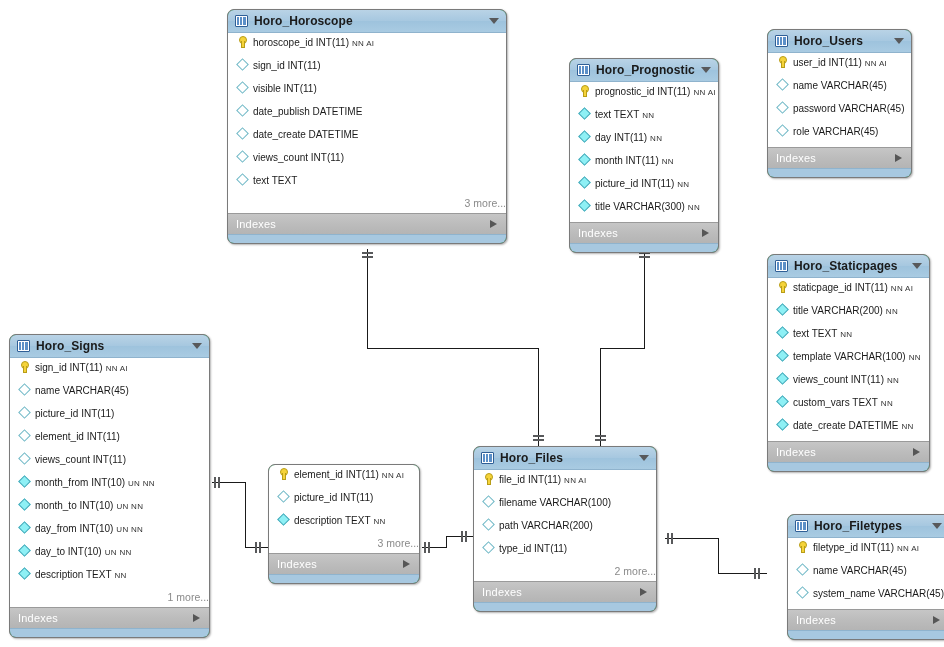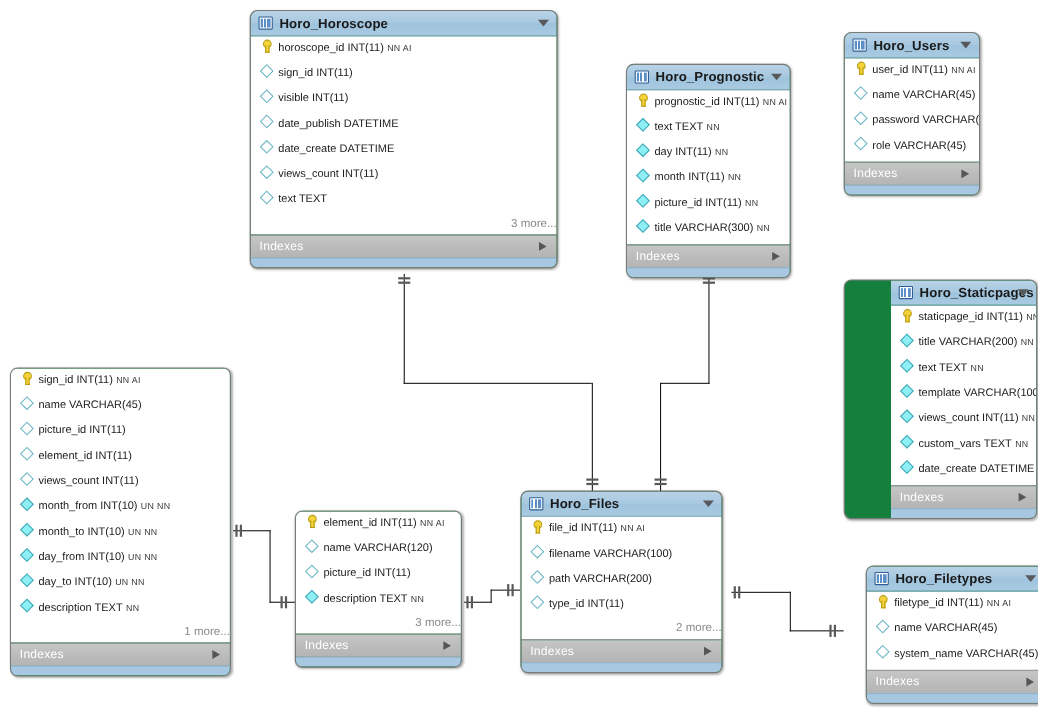--- a/index.html
+++ b/index.html
@@ -364,21 +364,21 @@
             <span class="col-name">title VARCHAR(300)</span>
             <span class="col-flags">NN</span>
           </div>
         </div>
         <div class="tbl-indexes">
           <span class="idx-label">Indexes</span>
           <span class="idx-caret"></span>
         </div>
         <div class="tbl-footer"></div>
       </div>
-      <div class="table-box" style="left: 767px; top: 29px; width: 124px;">
+      <div class="table-box" style="left: 767px; top: 29px; width: 145px;">
         <div class="tbl-header">
           <span class="tbl-icon"></span>
           <span class="tbl-title">Horo_Users</span>
           <span class="tbl-caret"></span>
         </div>
         <div class="tbl-cols">
           <div class="col-row">
             <span class="col-ico ico-key"></span>
             <span class="col-name">user_id INT(11)</span>
             <span class="col-flags">NN AI</span>
@@ -395,21 +395,21 @@
             <span class="col-ico ico-dia"></span>
             <span class="col-name">role VARCHAR(45)</span>
           </div>
         </div>
         <div class="tbl-indexes">
           <span class="idx-label">Indexes</span>
           <span class="idx-caret"></span>
         </div>
         <div class="tbl-footer"></div>
       </div>
-      <div class="table-box" style="left: 767px; top: 254px; width: 176px; padding-left: 42px;">
+      <div class="table-box" style="left: 767px; top: 254px; width: 163px;">
         <div class="tbl-header">
           <span class="tbl-icon"></span>
           <span class="tbl-title">Horo_Staticpages</span>
           <span class="tbl-caret"></span>
         </div>
         <div class="tbl-cols">
           <div class="col-row">
             <span class="col-ico ico-key"></span>
             <span class="col-name">staticpage_id INT(11)</span>
             <span class="col-flags">NN AI</span>
@@ -445,20 +445,25 @@
             <span class="col-flags">NN</span>
           </div>
         </div>
         <div class="tbl-indexes">
           <span class="idx-label">Indexes</span>
           <span class="idx-caret"></span>
         </div>
         <div class="tbl-footer"></div>
       </div>
       <div class="table-box" style="left: 9px; top: 334px; width: 201px;">
+        <div class="tbl-header">
+          <span class="tbl-icon"></span>
+          <span class="tbl-title">Horo_Signs</span>
+          <span class="tbl-caret"></span>
+        </div>
         <div class="tbl-cols">
           <div class="col-row">
             <span class="col-ico ico-key"></span>
             <span class="col-name">sign_id INT(11)</span>
             <span class="col-flags">NN AI</span>
           </div>
           <div class="col-row">
             <span class="col-ico ico-dia"></span>
             <span class="col-name">name VARCHAR(45)</span>
           </div>
@@ -506,24 +511,20 @@
           <span class="idx-caret"></span>
         </div>
         <div class="tbl-footer"></div>
       </div>
       <div class="table-box" style="left: 268px; top: 464px; width: 152px;">
         <div class="tbl-cols">
           <div class="col-row">
             <span class="col-ico ico-key"></span>
             <span class="col-name">element_id INT(11)</span>
             <span class="col-flags">NN AI</span>
-          </div>
-          <div class="col-row">
-            <span class="col-ico ico-dia"></span>
-            <span class="col-name">name VARCHAR(120)</span>
           </div>
           <div class="col-row">
             <span class="col-ico ico-dia"></span>
             <span class="col-name">picture_id INT(11)</span>
           </div>
           <div class="col-row">
             <span class="col-ico ico-diaf"></span>
             <span class="col-name">description TEXT</span>
             <span class="col-flags">NN</span>
           </div>

